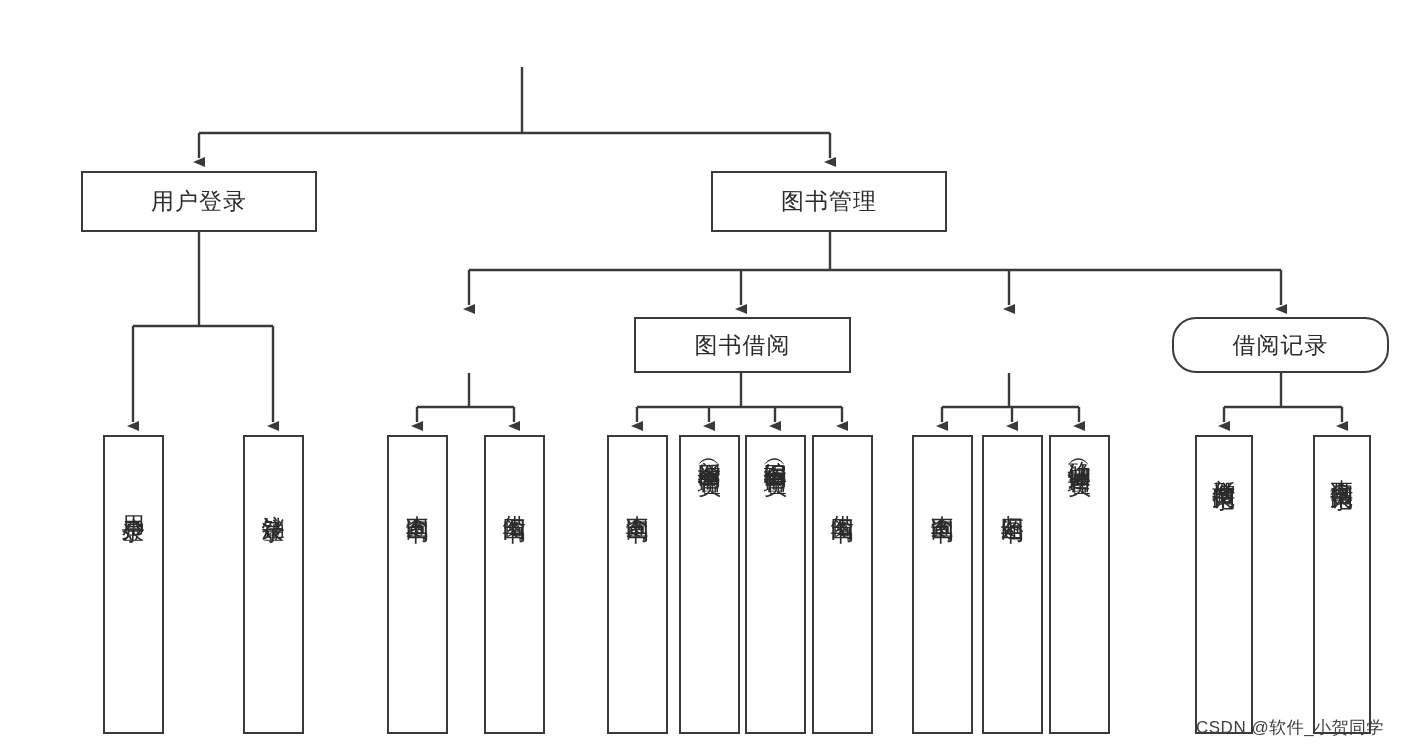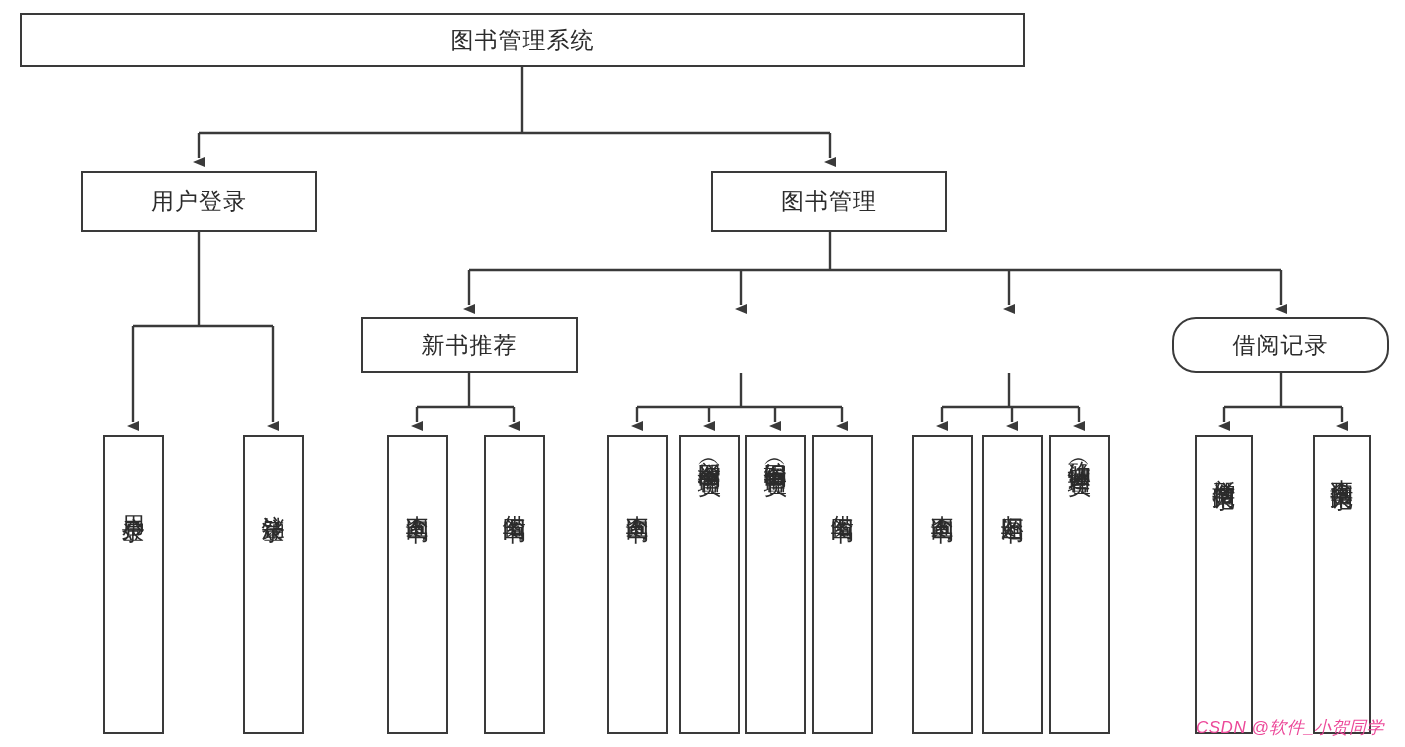--- a/index.html
+++ b/index.html
@@ -52,24 +52,23 @@
     letter-spacing: 2px;
     white-space: nowrap;
     color: #2b2b2b;
   }
   .h-label {
     white-space: nowrap;
   }
   .watermark {
     position: absolute;
     font-size: 17px;
-    color: #ec4899;
+    color: #404040;
     white-space: nowrap;
     letter-spacing: 0.5px;
-    font-style: italic;
   }
 </style>
 </head>
 <body>
 
 <div id="canvas">
 
   <svg class="wires" viewBox="0 0 1405 747" xmlns="http://www.w3.org/2000/svg">
     <defs>
       <marker id="arrow" markerWidth="10" markerHeight="12" refX="1" refY="6" orient="auto" markerUnits="userSpaceOnUse">
@@ -116,36 +115,33 @@
       <path d="M1012,407 L1012,422" marker-end="url(#arrow)"></path>
       <path d="M1079,407 L1079,422" marker-end="url(#arrow)"></path>
 
       <path d="M1281,373 L1281,407"></path>
       <path d="M1224,407 L1342,407"></path>
       <path d="M1224,407 L1224,422" marker-end="url(#arrow)"></path>
       <path d="M1342,407 L1342,422" marker-end="url(#arrow)"></path>
     </g>
   </svg>
 
-  <div class="node h-node" style="left:20px; top:13px; width:1005px; height:54px;">
-    <span class="h-label">图书管理系统</span>
-  </div>
 
   <div class="node h-node" style="left:81px; top:171px; width:236px; height:61px;">
     <span class="h-label">用户登录</span>
   </div>
 
   <div class="node h-node" style="left:711px; top:171px; width:236px; height:61px;">
     <span class="h-label">图书管理</span>
   </div>
 
-  <div class="node h-node" style="left:361px; top:317px; width:217px; height:56px;">
-    <span class="h-label">新书推荐</span>
-  </div>
-
+
+  <div class="node h-node" style="left:634px; top:317px; width:217px; height:56px;">
+    <span class="h-label">图书借阅</span>
+  </div>
 
 
   <div class="node h-node" style="left:1172px; top:317px; width:217px; height:56px;border-radius:24px;">
     <span class="h-label">借阅记录</span>
   </div>
 
   <div class="node v-node" style="left:103px; top:435px; width:61px; height:299px; padding-top:60px;">
     <span class="v-label">用户登录</span>
   </div>
 

